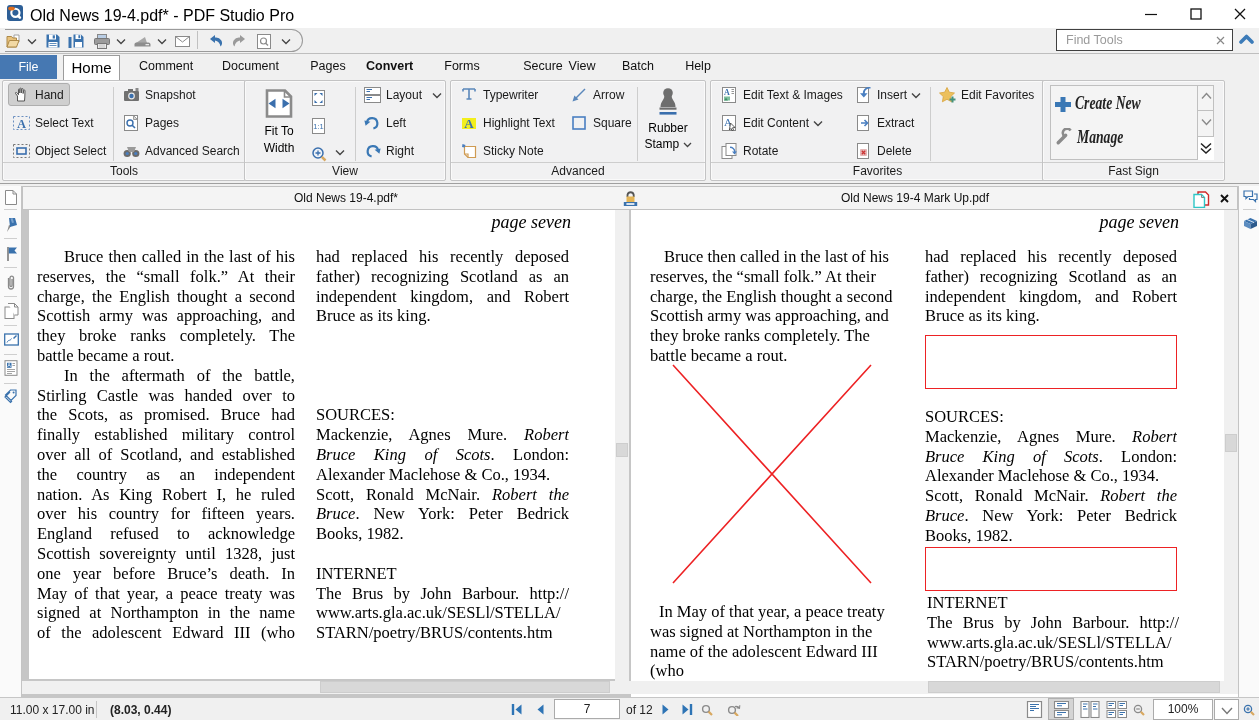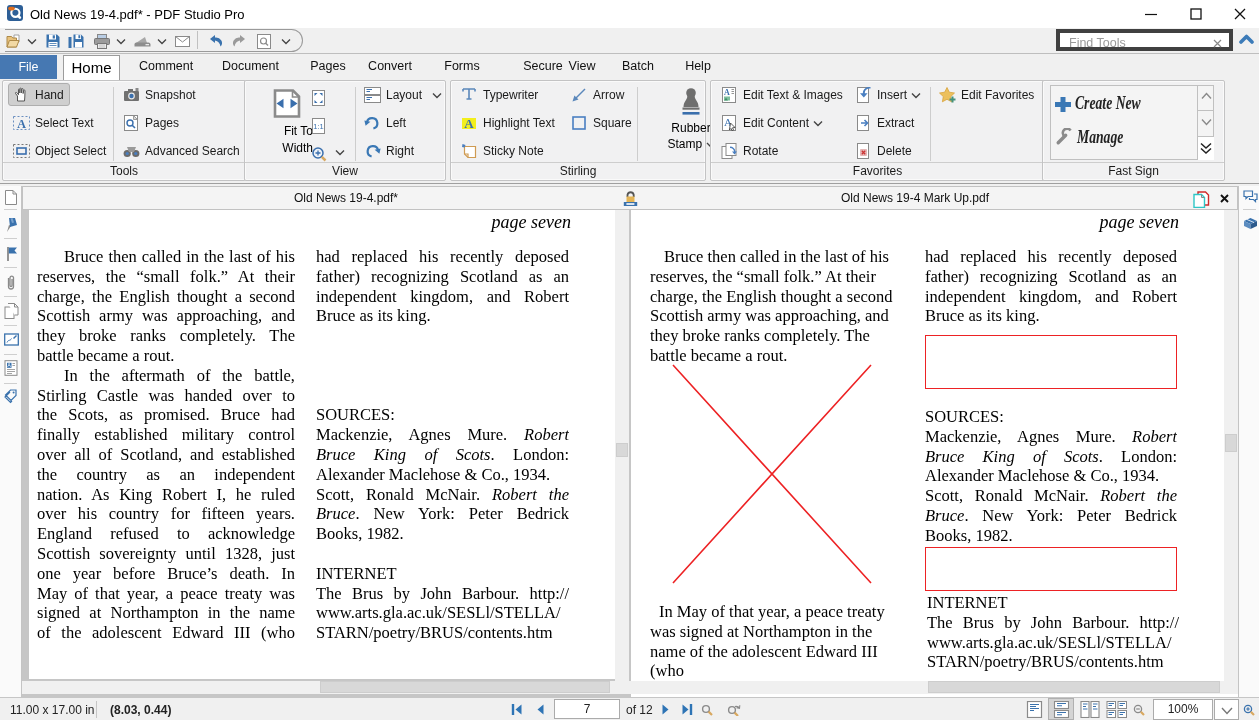--- a/index.html
+++ b/index.html
@@ -1,21 +1,21 @@
 <!DOCTYPE html>
 <html><head>
 <meta charset="utf-8">
 <style>
 * { margin:0; padding:0; box-sizing:border-box; }
 html,body { width:1259px; height:720px; overflow:hidden; }
 body { font-family:"Liberation Sans", sans-serif; position:relative; background:#f0f0f0; }
 .abs { position:absolute; }
 
 #titlebar { left:0; top:0; width:1259px; height:28px; background:#ffffff; }
-#title-text { left:30px; top:7px; font-size:13px; color:#000; }
+#title-text { left:30px; top:7px; font-size:16px; color:#000; }
 .winbtn { top:6px; width:16px; height:16px; }
 
 #quickbar { left:0; top:28px; width:1259px; height:26px; background:#f0f0f0; border-bottom:1px solid #bebebe; }
 #qbbox { left:5px; top:1px; width:298px; height:23px; border:1px solid #9a9a9a; border-radius:0 12px 12px 0; border-left:none; }
 .qsep { position:absolute; top:3px; width:1px; height:18px; background:#c0c0c0; }
 
 #tabrow { left:0; top:54px; width:1259px; height:25px; background:#f0f0f0; }
 #filetab { left:0px; top:1px; width:57px; height:24px; background:#4678b2; color:#fff; text-align:center; line-height:24px; font-size:12.5px; }
 #hometab { left:63px; top:1px; width:57px; height:25px; background:#ffffff; border:1px solid #9c9c9c; border-bottom:none; text-align:center; line-height:23px; font-size:15px; color:#000; z-index:3; }
 .tablbl { top:5px; font-size:12.5px; color:#111; }
@@ -128,38 +128,38 @@
       </svg>
     <svg class="abs" style="left:257px;top:6px" width="14" height="15" viewBox="0 0 14 15">
         <rect x="0.5" y="0.5" width="13" height="14" fill="#fff" stroke="#8a8a8a"></rect>
         <circle cx="6.5" cy="7" r="3" fill="none" stroke="#8a8a8a" stroke-width="1.2"></circle>
         <line x1="8.7" y1="9.2" x2="11" y2="11.5" stroke="#8a8a8a" stroke-width="1.4"></line>
       </svg>
     <svg class="abs" style="left:281px;top:10px" width="10" height="7" viewBox="0 0 10 7">
         <path d="M1 1.5 L5 5.5 L9 1.5" fill="none" stroke="#444" stroke-width="1.3"></path>
       </svg>
   </div>
-  <div class="abs" style="left:1056px;top:1px;width:177px;height:22px;background:#fff;border:4px solid #404040;">
+  <div class="abs" style="left:1056px;top:1px;width:177px;height:22px;background:#fff;border:1px solid #404040;">
      <span style="position:absolute;left:9px;top:3px;font-size:12.5px;color:#9a9a9a;">Find Tools</span>
      <svg style="position:absolute;right:6px;top:5px" width="11" height="11" viewBox="0 0 11 11">
         <path d="M2 2 L9 9 M9 2 L2 9" stroke="#888" stroke-width="1.2"></path>
       </svg>
   </div>
   <svg class="abs" style="left:1239px;top:5px" width="15" height="13" viewBox="0 0 15 13">
       <path d="M2 9 L7.5 3.5 L13 9" fill="none" stroke="#3c7bb8" stroke-width="3.6" stroke-linecap="round" stroke-linejoin="round"></path>
     </svg>
 </div>
 
 <div class="abs" id="tabrow">
   <div class="abs" id="filetab">File</div>
   <div class="abs" id="hometab">Home</div>
   <div class="abs tablbl" style="left:139px;width:54px;text-align:center;">Comment</div>
   <div class="abs tablbl" style="left:222px;width:54px;text-align:center;">Document</div>
   <div class="abs tablbl" style="left:308px;width:40px;text-align:center;">Pages</div>
-  <div class="abs tablbl" style="left:366px;width:48px;text-align:center;">Convert</div>
+  <div class="abs tablbl" style="left:366px;width:48px;text-align:left;font-weight:bold;">Convert</div>
   <div class="abs tablbl" style="left:442px;width:40px;text-align:center;">Forms</div>
   <div class="abs tablbl" style="left:521px;width:44px;text-align:center;">Secure</div>
   <div class="abs tablbl" style="left:566px;width:32px;text-align:center;">View</div>
   <div class="abs tablbl" style="left:618px;width:40px;text-align:center;">Batch</div>
   <div class="abs tablbl" style="left:682px;width:32px;text-align:center;">Help</div>
 </div>
 
 <div class="abs" id="ribbon">
 
   <div class="group" style="left:2px;width:244px;">
@@ -211,21 +211,21 @@
           <path d="M4 4 L6 9 L11 9 L13 4 Z" fill="#9a9a9a"></path>
           <circle cx="4.2" cy="10.5" r="1.6" fill="#4a7fc1"></circle>
           <circle cx="12.8" cy="10.5" r="1.6" fill="#4a7fc1"></circle>
         </svg>
       <span class="tx">Advanced Search</span>
     </div>
     <div class="glabel">Tools</div>
   </div>
 
   <div class="group" style="left:244px;width:202px;">
-    <div class="abs" style="left:16px;top:8px;width:52px;height:62px;text-align:right;">
+    <div class="abs" style="left:8px;top:8px;width:52px;height:62px;text-align:center;">
       <svg style="margin:0 auto" width="28" height="29" viewBox="0 0 28 29">
           <path d="M2 1.5 L20 1.5 L26 7.5 L26 27.5 L2 27.5 Z" fill="#fff" stroke="#8b8b8b" stroke-width="2.6"></path>
           <path d="M19.5 1.5 L19.5 8 L26 8" fill="none" stroke="#8b8b8b" stroke-width="1.6"></path>
           <path d="M3.5 14.5 L10.5 9.8 L10.5 19.2 Z" fill="#3a6fad"></path>
           <path d="M24.5 14.5 L17.5 9.8 L17.5 19.2 Z" fill="#3a6fad"></path>
         </svg>
       <div style="font-size:12px;margin-top:5px;line-height:16.5px;">Fit To<br>Width</div>
     </div>
     <div class="rbtn" style="left:66px;top:7px;">
       <svg class="ic" width="15" height="16" viewBox="0 0 15 16">
@@ -307,32 +307,32 @@
         </svg>
       <span class="tx">Arrow</span>
     </div>
     <div class="rbtn" style="left:120px;top:32px;">
       <svg class="ic" width="16" height="16" viewBox="0 0 16 16">
           <rect x="2" y="2" width="12" height="12" fill="none" stroke="#4a7fc1" stroke-width="1.6"></rect>
         </svg>
       <span class="tx">Square</span>
     </div>
     <div class="vsep" style="left:186px;top:6px;height:74px;"></div>
-    <div class="abs" style="left:190px;top:7px;width:54px;text-align:center;margin-left:23px;">
+    <div class="abs" style="left:190px;top:7px;width:54px;text-align:center;">
       <svg style="margin:0 auto" width="24" height="27" viewBox="0 0 24 27">
           <circle cx="12" cy="5" r="4.8" fill="#6e6e6e"></circle>
           <path d="M8.5 7 C8.5 12 4.5 13 4.5 19 L19.5 19 C19.5 13 15.5 12 15.5 7 Z" fill="#6e6e6e"></path>
           <rect x="3.5" y="19.5" width="17" height="2.2" fill="#6e6e6e"></rect>
           <rect x="3.5" y="24" width="17" height="2.6" fill="#3a6fad"></rect>
         </svg>
       <div style="font-size:12px;margin-top:5px;line-height:16px;">Rubber<br>Stamp <svg style="display:inline" width="9" height="6" viewBox="0 0 9 6">
             <path d="M1 1 L4.5 4.5 L8 1" fill="none" stroke="#444" stroke-width="1.3"></path>
           </svg></div>
     </div>
-    <div class="glabel">Stirling</div>
+    <div class="glabel">Advanced</div>
   </div>
 
   <div class="group" style="left:710px;width:335px;">
     <div class="rbtn" style="left:10px;top:4px;">
       <svg class="ic" width="16" height="16" viewBox="0 0 16 16">
           <rect x="1.5" y="0.5" width="13" height="15" fill="#fff" stroke="#8a8a8a"></rect>
           <text x="6" y="8" font-size="8" font-family="Liberation Serif" fill="#3a6fad" text-anchor="middle" font-weight="bold">A</text>
           <rect x="3" y="9.5" width="6" height="4" fill="#7fbf9f"></rect>
           <path d="M3 13.5 L5 10.8 L7 13.5 Z" fill="#3f8f68"></path>
           <path d="M10.5 2.5 L13 2.5 M10.5 4.5 L13 4.5 M10.5 6.5 L13 6.5" stroke="#8a8a8a" stroke-width="0.9"></path>

